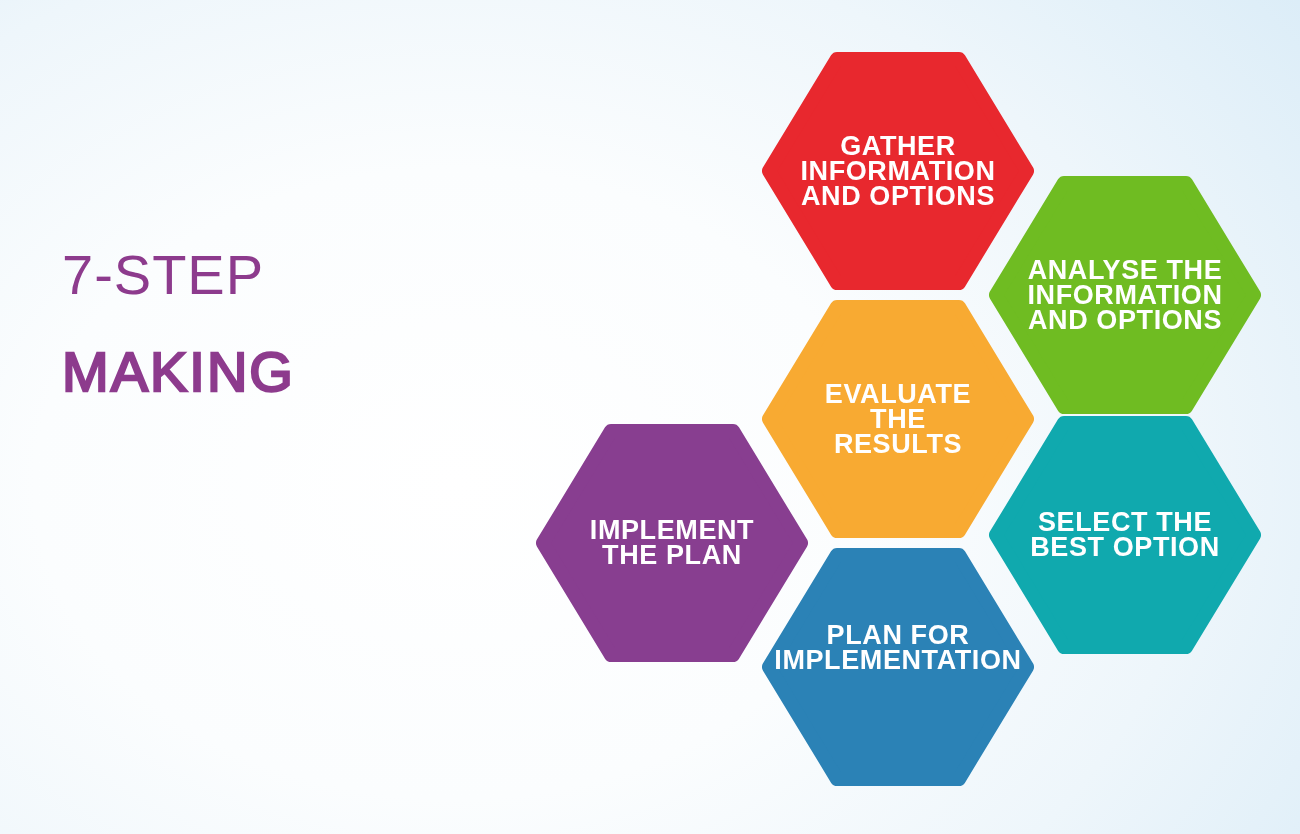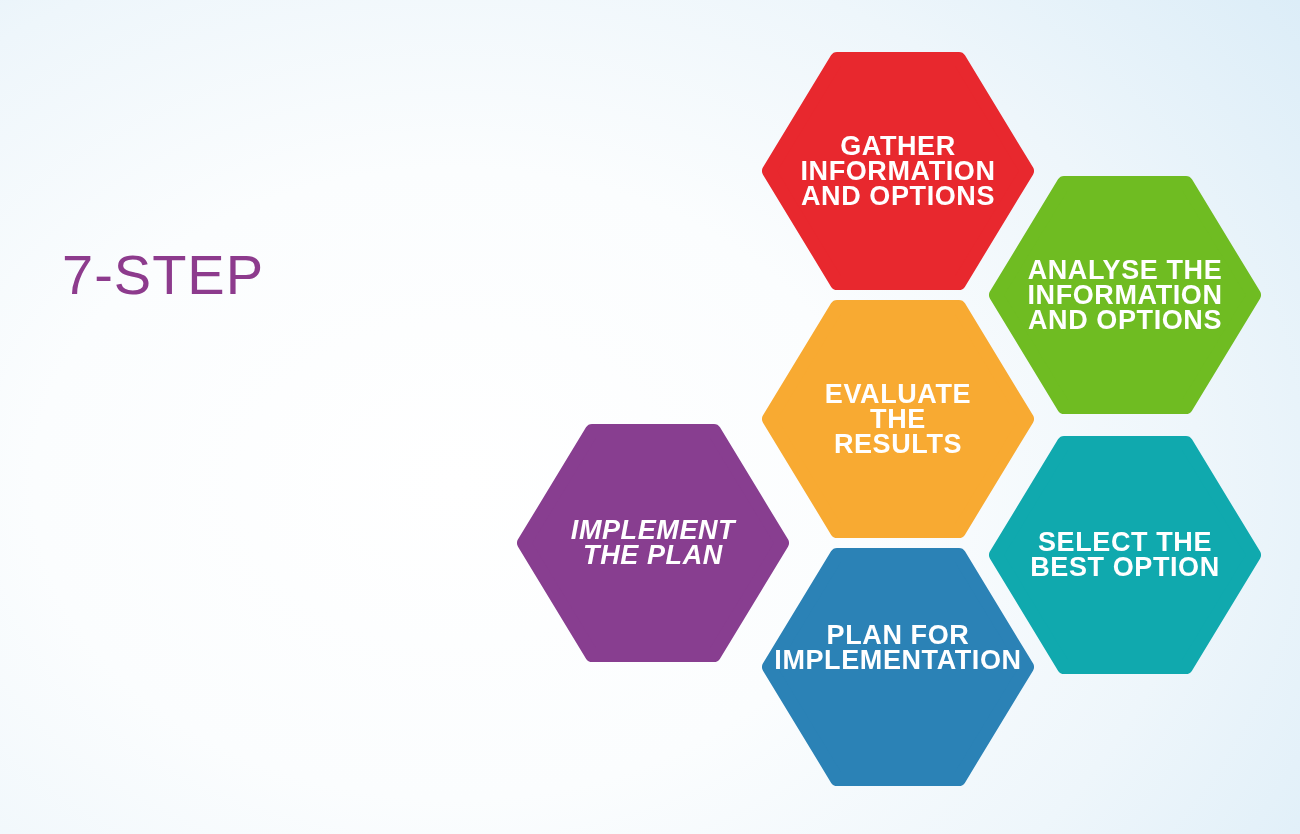--- a/index.html
+++ b/index.html
@@ -68,20 +68,21 @@
   
   [data-name="hexagon-plan-for-implementation"] .hex-label { padding-bottom: 38px; }
 </style>
 </head>
 <body>
 
 <div class="stage" data-name="infographic-canvas">
 
   <div class="title-block" data-name="page-title">
     <div class="title-line" data-name="title-line-step-count">7-STEP</div>
+    <div class="title-line heavy" data-name="title-line-making">MAKING</div>
   </div>
 
 
   <div class="hex" style="left:762px; top:52px;" data-name="hexagon-gather-information-and-options">
     <svg class="hex-svg" viewBox="0 0 272 238" data-name="hexagon-shape">
       <polygon points="7,119 75,7 197,7 265,119 197,231 75,231" stroke-width="14" stroke-linejoin="round" fill="#e8282e" stroke="#e8282e"></polygon>
     </svg>
     <div class="hex-label" data-name="hexagon-label">
       <span data-name="label-line">GATHER</span>
       <span data-name="label-line">INFORMATION</span>
@@ -104,32 +105,32 @@
     <svg class="hex-svg" viewBox="0 0 272 238" data-name="hexagon-shape">
       <polygon points="7,119 75,7 197,7 265,119 197,231 75,231" stroke-width="14" stroke-linejoin="round" fill="#f8aa32" stroke="#f8aa32"></polygon>
     </svg>
     <div class="hex-label" data-name="hexagon-label">
       <span data-name="label-line">EVALUATE</span>
       <span data-name="label-line">THE</span>
       <span data-name="label-line">RESULTS</span>
     </div>
   </div>
 
-  <div class="hex" style="left:517px; top:424px;font-style:italic;" data-name="hexagon-implement-the-plan">
+  <div class="hex" style="left:536px; top:424px;" data-name="hexagon-implement-the-plan">
     <svg class="hex-svg" viewBox="0 0 272 238" data-name="hexagon-shape">
       <polygon points="7,119 75,7 197,7 265,119 197,231 75,231" stroke-width="14" stroke-linejoin="round" fill="#883e90" stroke="#883e90"></polygon>
     </svg>
     <div class="hex-label" data-name="hexagon-label">
       <span data-name="label-line">IMPLEMENT</span>
       <span data-name="label-line">THE PLAN</span>
       <span data-name="label-line"></span>
     </div>
   </div>
 
-  <div class="hex" style="left:989px; top:436px;" data-name="hexagon-select-the-best-option">
+  <div class="hex" style="left:989px; top:416px;" data-name="hexagon-select-the-best-option">
     <svg class="hex-svg" viewBox="0 0 272 238" data-name="hexagon-shape">
       <polygon points="7,119 75,7 197,7 265,119 197,231 75,231" stroke-width="14" stroke-linejoin="round" fill="#10a9ae" stroke="#10a9ae"></polygon>
     </svg>
     <div class="hex-label" data-name="hexagon-label">
       <span data-name="label-line">SELECT THE</span>
       <span data-name="label-line">BEST OPTION</span>
       <span data-name="label-line"></span>
     </div>
   </div>
 

